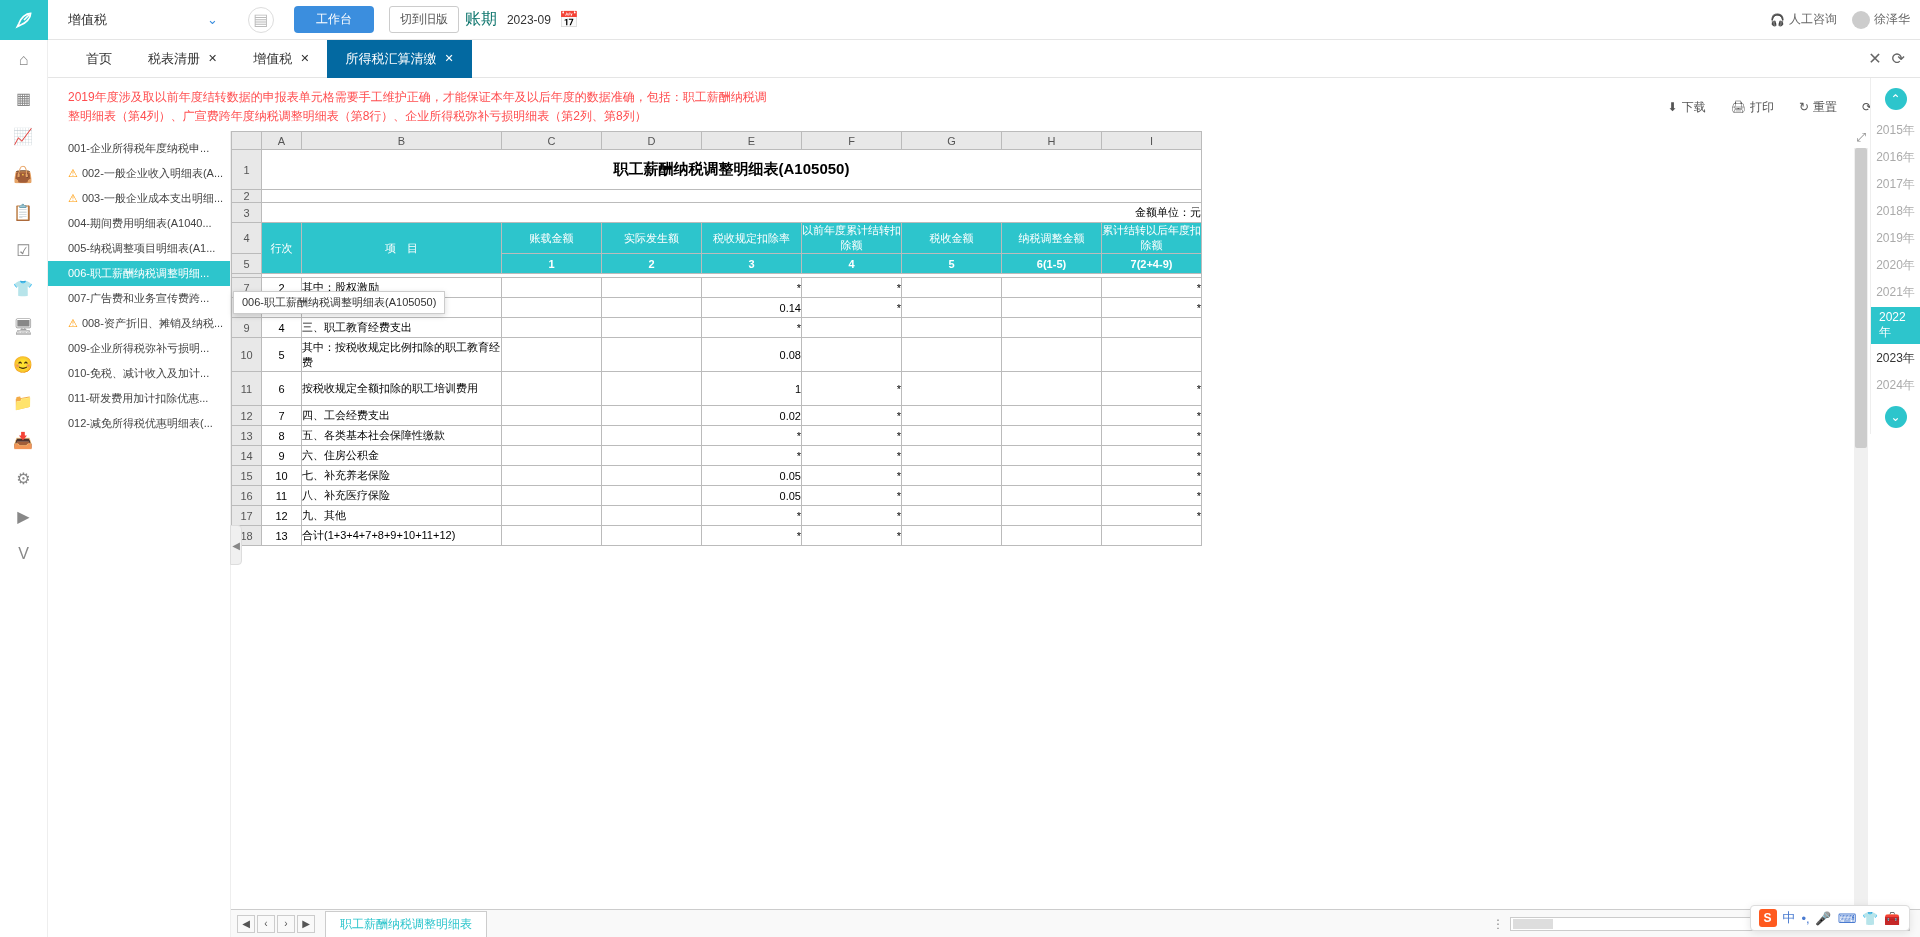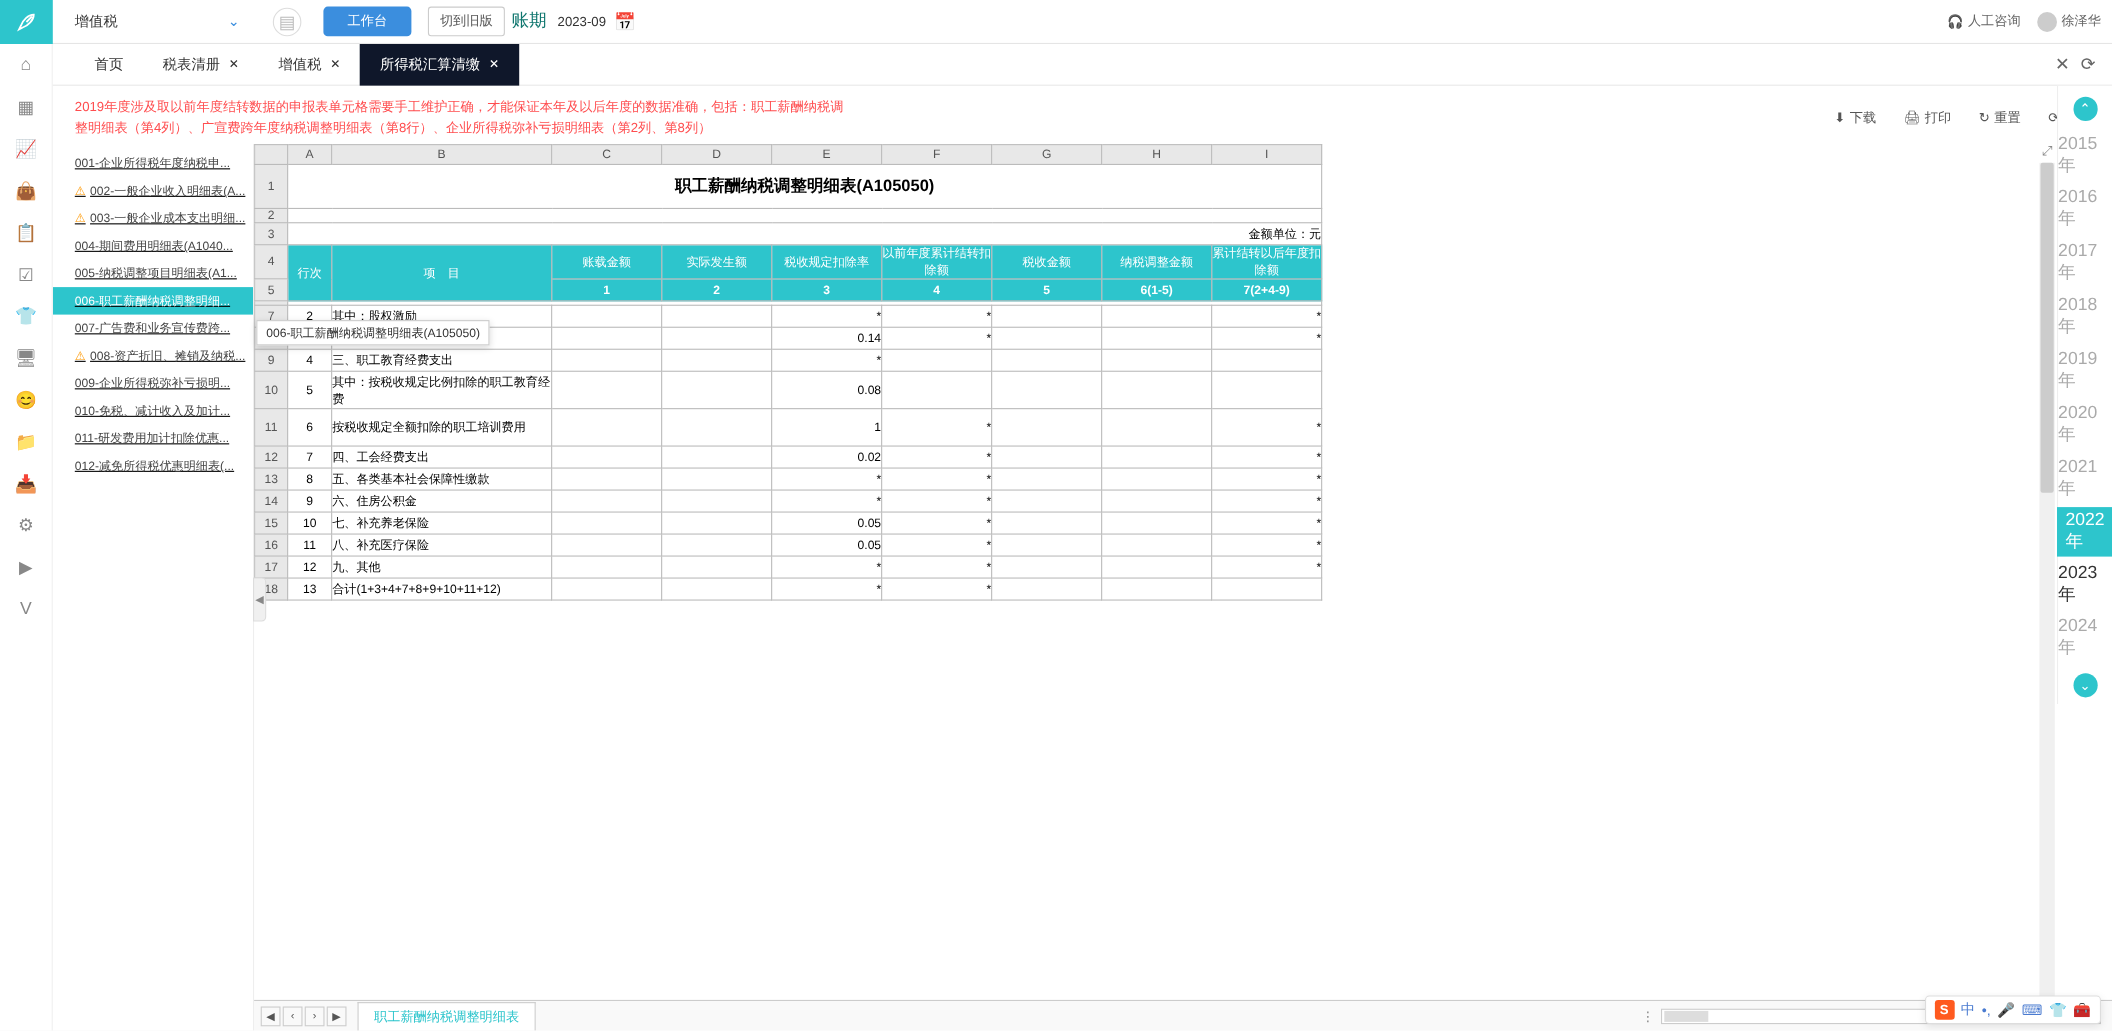--- a/index.html
+++ b/index.html
@@ -22,35 +22,35 @@
 .avatar { width: 18px; height: 18px; background: #ccc; border-radius: 50%; }
 
 
 .left-nav { position: absolute; left: 0; top: 40px; bottom: 0; width: 48px; background: #fff; border-right: 1px solid #eee; display: flex; flex-direction: column; align-items: center; padding-top: 10px; gap: 18px; }
 .left-nav .nav-icon { width: 20px; height: 20px; color: #888; cursor: pointer; display: flex; align-items: center; justify-content: center; }
 .left-nav .nav-icon.active { color: #333; }
 
 
 .tabs-bar { position: absolute; left: 48px; top: 40px; right: 0; height: 38px; background: #fff; display: flex; align-items: center; border-bottom: 1px solid #e5e5e5; padding-left: 20px; }
 .tab { padding: 0 18px; height: 38px; display: flex; align-items: center; font-size: 13px; color: #333; cursor: pointer; gap: 8px; }
-.tab.active { background: #0f172a; color: #fff; }
+.tab.active { background: #0369a1; color: #fff; }
 .tab .close { font-size: 11px; color: inherit; cursor: pointer; }
 .tabs-right { margin-left: auto; display: flex; align-items: center; gap: 10px; padding-right: 15px; }
 .tabs-right span { cursor: pointer; color: #666; font-size: 16px; }
 
 
 .content { position: absolute; left: 48px; top: 78px; right: 0; bottom: 0; background: #fff; display: flex; flex-direction: column; }
 .notice-bar { padding: 10px 20px 5px 20px; display: flex; align-items: center; }
 .notice-text { color: #ff4d4f; font-size: 12px; line-height: 1.6; max-width: 700px; }
 .notice-actions { margin-left: auto; display: flex; gap: 25px; font-size: 12px; color: #555; }
 .notice-actions .act { display: flex; align-items: center; gap: 4px; cursor: pointer; }
 
 
 .main-split { display: flex; flex: 1; overflow: hidden; }
-.form-list { width: 183px; border-right: 1px solid #eee; overflow-y: auto; padding: 5px 0; text-decoration: underline; }
+.form-list { width: 183px; border-right: 1px solid #eee; overflow-y: auto; padding: 5px 0; }
 .form-item { padding: 5px 8px 5px 20px; font-size: 11px; color: #444; cursor: pointer; white-space: nowrap; overflow: hidden; text-overflow: ellipsis; display: flex; align-items: center; gap: 4px; }
 .form-item .warn { color: #ff9800; font-size: 11px; }
 .form-item.active { background: #2dc5cc; color: #fff; }
 .collapse-handle { position: absolute; left: 230px; top: 525px; width: 12px; height: 40px; background: #f0f0f0; border: 1px solid #ddd; border-radius: 0 4px 4px 0; display: flex; align-items: center; justify-content: center; font-size: 10px; color: #888; cursor: pointer; }
 
 
 .sheet-wrap { flex: 1; display: flex; flex-direction: column; position: relative; }
 .tooltip { position: absolute; left: 2px; top: 160px; background: #fff; border: 1px solid #ccc; padding: 3px 8px; font-size: 11px; color: #333; box-shadow: 0 2px 6px rgba(0,0,0,.15); z-index: 10; }
 .sheet-grid { flex: 1; overflow: auto; position: relative; }
 table.sheet { border-collapse: collapse; font-size: 11px; }
@@ -76,21 +76,21 @@
 .sheet-footer .nav-arrows { display: flex; gap: 2px; padding: 0 6px; }
 .sheet-footer .nav-arrows span { width: 18px; height: 18px; border: 1px solid #ccc; display: flex; align-items: center; justify-content: center; cursor: pointer; font-size: 10px; color: #555; }
 .sheet-footer .sheet-tab { padding: 4px 14px; border: 1px solid #ccc; border-bottom: none; background: #fff; color: #2dc5cc; font-size: 12px; margin-left: 4px; }
 .sheet-footer .sep { flex: 1; }
 .sheet-footer .scroll-mini { width: 400px; height: 14px; border: 1px solid #ccc; margin-right: 10px; background: #fff; position: relative; }
 .sheet-footer .scroll-mini .thumb { position: absolute; left: 2px; top: 1px; bottom: 1px; width: 40px; background: #ddd; }
 
 
 .year-rail { position: absolute; right: 0; top: 78px; width: 50px; background: #fff; border-left: 1px solid #eee; display: flex; flex-direction: column; align-items: center; padding-top: 10px; gap: 2px; }
 .year-rail .circ { width: 22px; height: 22px; border-radius: 50%; background: #2dc5cc; color: #fff; display: flex; align-items: center; justify-content: center; font-size: 12px; cursor: pointer; margin-bottom: 6px; }
-.year-rail .yr { font-size: 16px; color: #aaa; padding: 4px 0; cursor: pointer; }
+.year-rail .yr { font-size: 12px; color: #aaa; padding: 4px 0; cursor: pointer; }
 .year-rail .yr.cur { background: #2dc5cc; color: #fff; border-radius: 0; padding: 3px 8px; }
 .year-rail .yr.near { color: #333; }
 
 
 .ime-bar { position: absolute; right: 10px; bottom: 6px; display: flex; align-items: center; gap: 6px; background: #fff; border: 1px solid #ddd; border-radius: 4px; padding: 3px 8px; font-size: 12px; box-shadow: 0 2px 8px rgba(0,0,0,.1); }
 .ime-bar .sogou { width: 18px; height: 18px; background: #ff5a1f; color: #fff; border-radius: 3px; display: flex; align-items: center; justify-content: center; font-weight: bold; font-size: 12px; }
 .ime-bar span { color: #4a7bd0; cursor: pointer; font-size: 13px; }
 
 
 .vscroll { position: absolute; right: 52px; top: 148px; bottom: 30px; width: 14px; background: #f0f0f0; }

